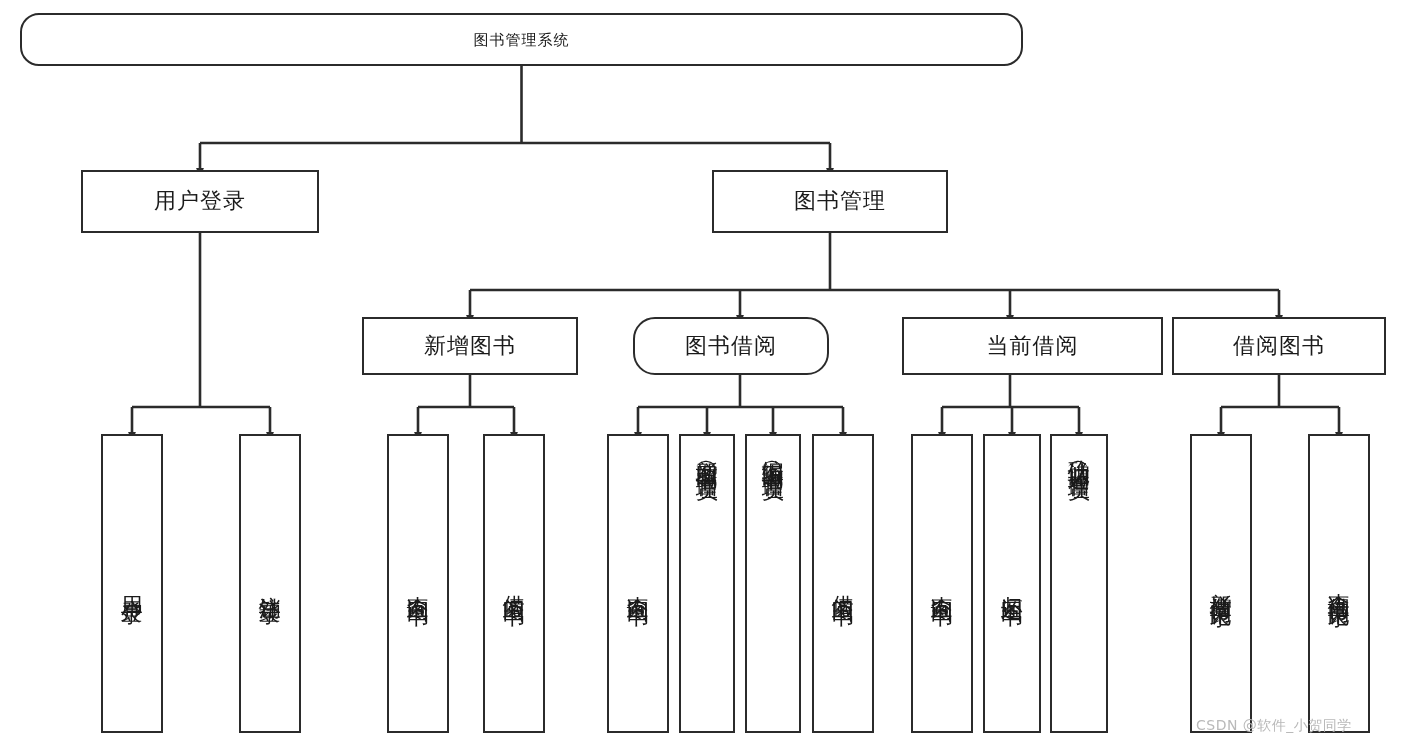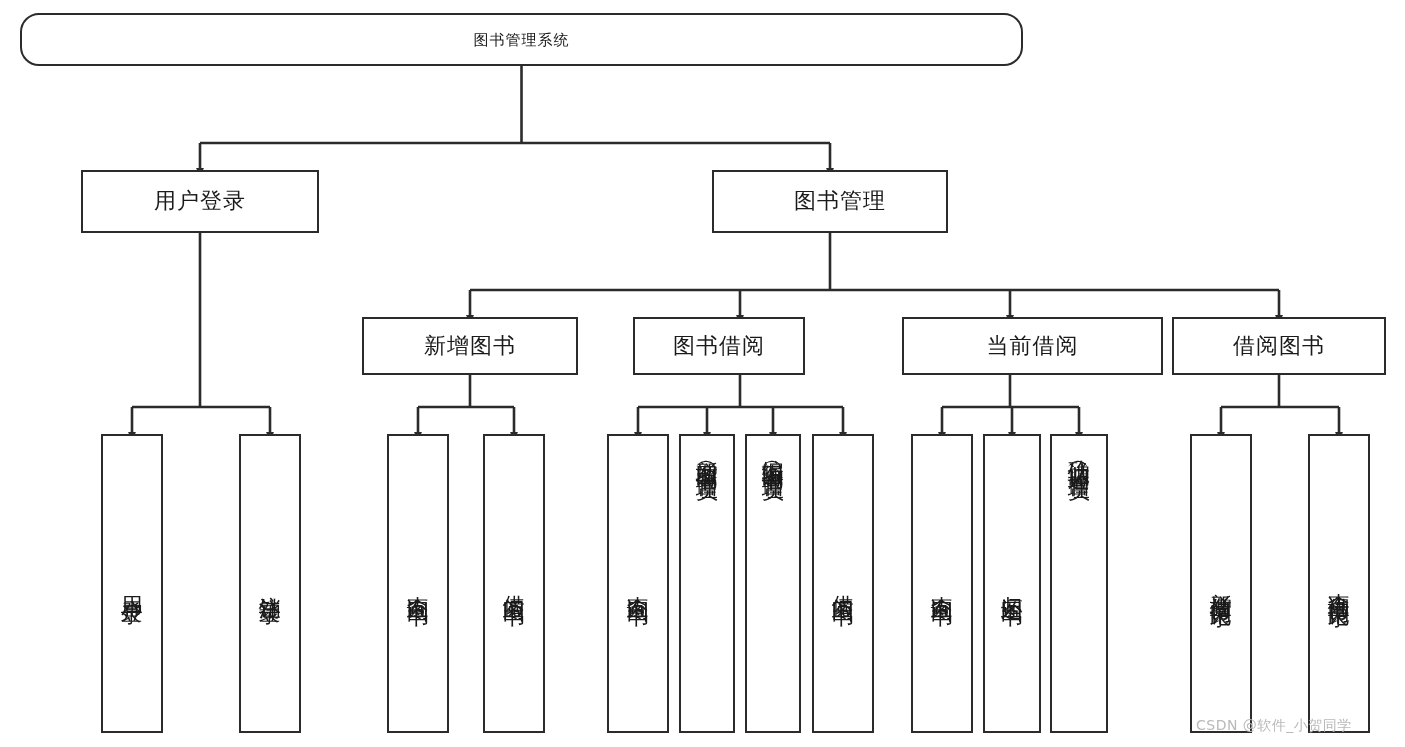--- a/index.html
+++ b/index.html
@@ -108,21 +108,21 @@
       <line x1="1279" y1="375" x2="1279" y2="407" stroke="#2b2b2b" stroke-width="2.6"></line>
       <line x1="1221" y1="407" x2="1339" y2="407" stroke="#2b2b2b" stroke-width="2.6"></line>
       <line x1="1221" y1="407" x2="1221" y2="433" stroke="#2b2b2b" stroke-width="2.6" marker-end="url(#arrowhead)"></line>
       <line x1="1339" y1="407" x2="1339" y2="433" stroke="#2b2b2b" stroke-width="2.6" marker-end="url(#arrowhead)"></line>
     </svg>
   <div id="node-layer">
       <div class="node node-h node-root" style="left: 20px; top: 13px; width: 1003px; height: 53px;">图书管理系统</div>
       <div class="node node-h" style="left: 81px; top: 170px; width: 238px; height: 63px;">用户登录</div>
       <div class="node node-h" style="left: 712px; top: 170px; width: 236px; height: 63px; padding-left: 20px;">图书管理</div>
       <div class="node node-h" style="left: 362px; top: 317px; width: 216px; height: 58px;">新增图书</div>
-      <div class="node node-h" style="left: 633px; top: 317px; width: 172px; height: 58px;">图书借阅</div>
+      <div class="node node-h" style="left: 633px; top: 317px; width: 196px; height: 58px; border-radius: 22px;">图书借阅</div>
       <div class="node node-h" style="left: 902px; top: 317px; width: 261px; height: 58px;">当前借阅</div>
       <div class="node node-h" style="left: 1172px; top: 317px; width: 214px; height: 58px;">借阅图书</div>
       <div class="node node-v" style="left: 101px; top: 434px; width: 62px; height: 299px;">用户登录</div>
       <div class="node node-v" style="left: 239px; top: 434px; width: 62px; height: 299px;">注销登录</div>
       <div class="node node-v" style="left: 387px; top: 434px; width: 62px; height: 299px;">查询图书</div>
       <div class="node node-v" style="left: 483px; top: 434px; width: 62px; height: 299px;">借阅图书</div>
       <div class="node node-v" style="left: 607px; top: 434px; width: 62px; height: 299px;">查询图书</div>
       <div class="node node-v v-top" style="left: 679px; top: 434px; width: 56px; height: 299px;">新增图书（管理员）</div>
       <div class="node node-v v-top" style="left: 745px; top: 434px; width: 56px; height: 299px;">编辑图书（管理员）</div>
       <div class="node node-v" style="left: 812px; top: 434px; width: 62px; height: 299px;">借阅图书</div>

